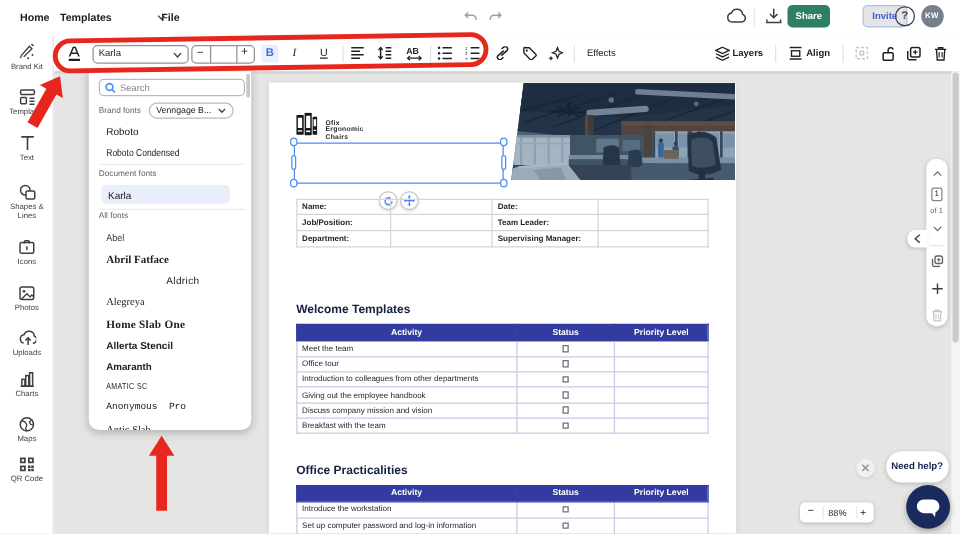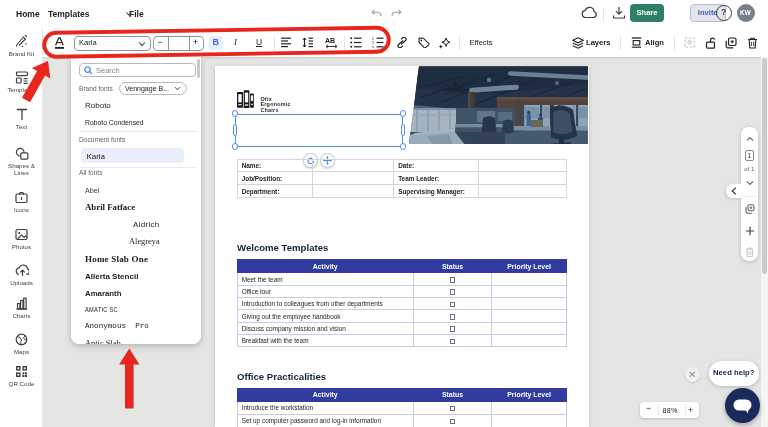--- a/index.html
+++ b/index.html
@@ -342,21 +342,21 @@
     <div class="p-abs" style="left:8px;top:74px;width:117px;height:1px;background:#e8eaed;"></div>
     <span class="p-abs p-label" style="left:8px;top:78.5px;">Document fonts</span>
     <div class="p-abs" style="left:10px;top:91.4px;width:103px;height:14.6px;background:#e8eefb;border-radius:4px;"></div>
     <span class="p-abs p-font" style="left:15.4px;top:94.5px;">Karla</span>
     <div class="p-abs" style="left:8px;top:109.5px;width:117px;height:1px;background:#e8eaed;"></div>
     <span class="p-abs p-label" style="left:8px;top:112px;">All fonts</span>
 
     <span class="p-abs p-font" style="left:14px;top:128.5px;font-size:7.8px;color:#3a3a3a;transform:scaleX(.92);transform-origin:left;">Abel</span>
     <span class="p-abs p-font" style="left:14px;top:144.5px;font-family:'Liberation Serif',serif;font-weight:700;font-size:8.8px;">Abril Fatface</span>
     <span class="p-abs p-font" style="left:14px;top:162.5px;letter-spacing:.3px;margin-left:48px;">Aldrich</span>
-    <span class="p-abs p-font" style="left:14px;top:180px;font-family:'Liberation Serif',serif;font-size:8.4px;margin-left:44px;">Alegreya</span>
+    <span class="p-abs p-font" style="left:14px;top:180px;font-family:'Liberation Serif',serif;font-size:8.4px;">Alegreya</span>
     <span class="p-abs p-font" style="left:14px;top:196.5px;font-family:'Liberation Serif',serif;font-weight:900;font-size:9px;letter-spacing:.2px;">Home Slab One</span>
     <span class="p-abs p-font" style="left:14px;top:214.5px;font-weight:600;">Allerta Stencil</span>
     <span class="p-abs p-font" style="left:14px;top:231.5px;font-weight:700;font-size:7.8px;">Amaranth</span>
     <span class="p-abs p-font" style="left:14px;top:248.5px;font-size:7px;letter-spacing:.4px;transform:scaleX(.8);transform-origin:left;">AMATIC SC</span>
     <span class="p-abs p-font" style="left:14px;top:264.5px;font-family:'Liberation Mono',monospace;font-size:7.6px;">Anonymous&nbsp;&nbsp;Pro</span>
     <span class="p-abs p-font" style="left:14px;top:282px;font-family:'Liberation Serif',serif;font-size:8.4px;">Antic Slab</span>
     <div class="p-abs" style="left:125.5px;top:2px;width:3.5px;height:19px;background:#c6c9cc;border-radius:2px;"></div>
   </div>
 
   <div class="page">

